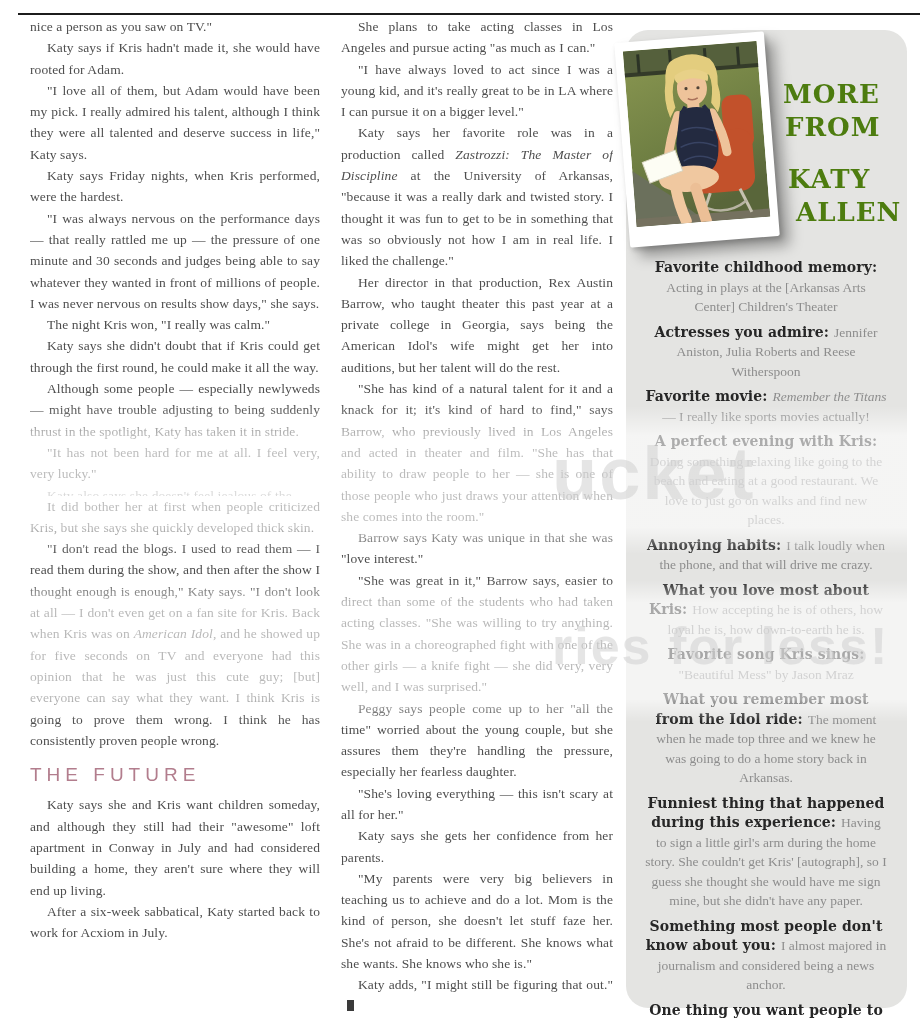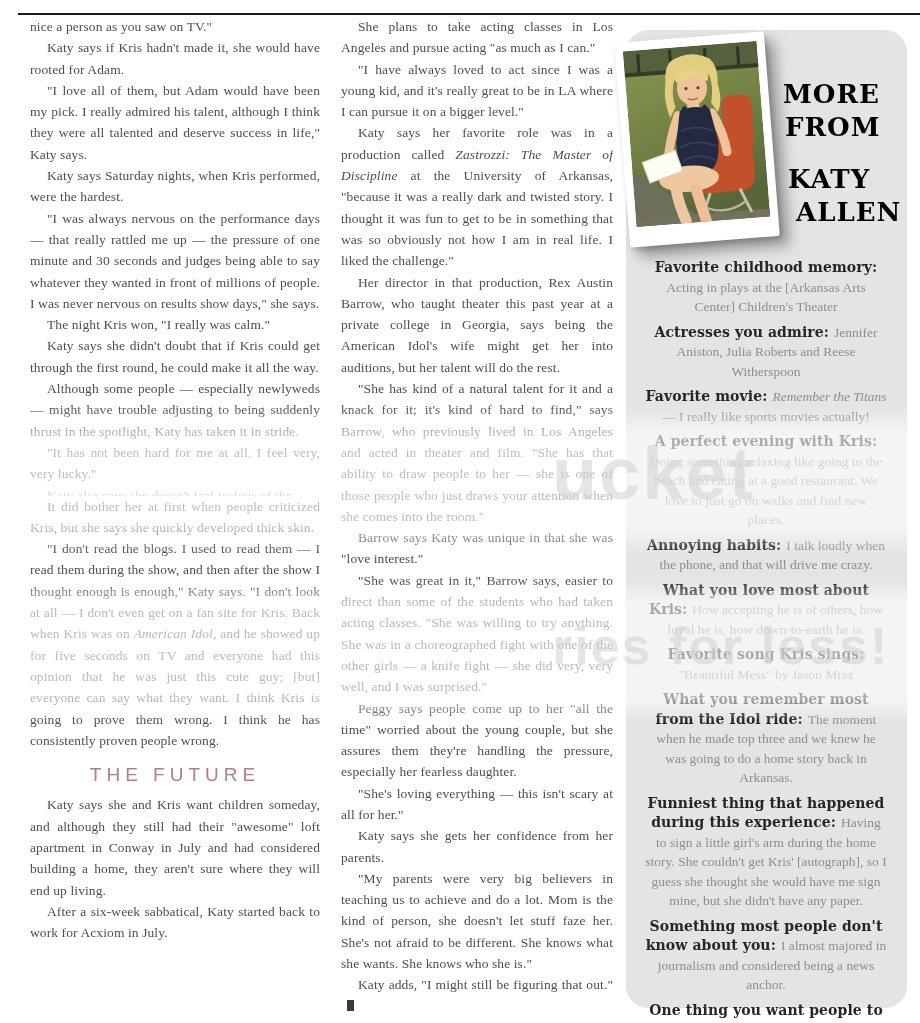--- a/index.html
+++ b/index.html
@@ -15,41 +15,41 @@
     position:absolute;top:16px;text-align:justify;color:#4e4e4e;
     font-size:13.5px;line-height:21.3px;letter-spacing:0.1px;overflow:hidden;
   }
   .col-left{left:30px;width:290px;height:1002px;}
   .col-middle{left:341px;width:272px;height:1002px;}
   .para{margin:0;text-indent:17px;}
   .para.noindent{text-indent:0;}
   .it{font-style:italic;}
   .halfline{height:11px;overflow:hidden;color:#9d9d9d;text-indent:17px;}
   .future-heading{
-    font-family:"Liberation Sans", sans-serif;color:#b27d8d;text-align:center;
+    font-family:"Liberation Sans", sans-serif;color:#b27d8d;text-align:left;
     text-indent:0;font-size:19px;letter-spacing:5px;margin:13px 0 9px 0;font-weight:400;
   }
   .endmark{display:inline-block;width:7px;height:11px;background:#3a3a3a;margin-left:6px;}
 
   
   .sidebar{
     position:absolute;left:626px;top:30px;width:281px;height:978px;
     background:#e4e4e2;border-radius:22px;
   }
   .polaroid{
     position:absolute;left:-4px;top:7px;width:134px;
     padding:9px 8px 20px 8px;background:#ffffff;border-radius:2px;
     transform:rotate(-4.5deg);
     box-shadow:9px 10px 14px rgba(0,0,0,0.35), 2px 3px 5px rgba(0,0,0,0.18);
   }
   .polaroid svg{display:block;}
   .more-heading{
     position:absolute;left:157px;top:48px;
     font-family:"DejaVu Serif", serif;font-weight:bold;
-    font-size:26px;line-height:33px;color:#000000;letter-spacing:1px;
+    font-size:26px;line-height:33px;color:#4d7c0f;letter-spacing:1px;
   }
   .more-heading .l1{margin-left:0;}
   .more-heading .l2{margin-left:2px;}
   .more-heading .l3{margin-left:5px;margin-top:19px;}
   .more-heading .l4{margin-left:13px;}
   .qa{
     position:absolute;left:19px;right:20px;top:228px;
     font-size:13.5px;line-height:19.5px;color:#8d8d8d;text-align:left;
   }
   .qa-item{margin:0 0 6px 0;text-align:center;}
@@ -80,21 +80,21 @@
 </head>
 <body>
 
 <div class="page">
   <div class="top-rule"></div>
 
   <div class="col col-left">
       <p class="para noindent"><span>nice a person as you saw on TV."</span></p>
       <p class="para"><span>Katy says if Kris hadn't made it, she would have rooted for Adam.</span></p>
       <p class="para"><span>"I love all of them, but Adam would have been my pick. I really admired his talent, although I think they were all talented and deserve success in life," Katy says.</span></p>
-      <p class="para"><span>Katy says Saturday nights, when Kris performed, were the hardest.</span></p>
+      <p class="para"><span>Katy says Friday nights, when Kris performed, were the hardest.</span></p>
       <p class="para"><span>"I was always nervous on the performance days — that really rattled me up — the pressure of one minute and 30 seconds and judges being able to say whatever they wanted in front of millions of people. I was never nervous on results show days," she says.</span></p>
       <p class="para"><span>The night Kris won, "I really was calm."</span></p>
       <p class="para"><span>Katy says she didn't doubt that if Kris could get through the first round, he could make it all the way.</span></p>
       <p class="para"><span>Although some people — especially newlyweds — might have trouble adjusting to being suddenly thrust in the spotlight, Katy has taken it in stride.</span></p>
       <p class="para"><span>"It has not been hard for me at all. I feel very, very lucky."</span></p>
       <div class="halfline">Katy also says she doesn't feel jealous of the</div>
       <p class="para"><span>It did bother her at first when people criticized Kris, but she says she quickly developed thick skin.</span></p>
       <p class="para"><span>"I don't read the blogs. I used to read them — I read them during the show, and then after the show I thought enough is enough," Katy says. "I don't look at all — I don't even get on a fan site for Kris. Back when Kris was on </span><span class="it">American Idol</span><span>, and he showed up for five seconds on TV and everyone had this opinion that he was just this cute guy; [but] everyone can say what they want. I think Kris is going to prove them wrong. I think he has consistently proven people wrong.</span></p>
       <div class="future-heading">THE FUTURE</div>
       <p class="para"><span>Katy says she and Kris want children someday, and although they still had their "awesome" loft apartment in Conway in July and had considered building a home, they aren't sure where they will end up living.</span></p>

